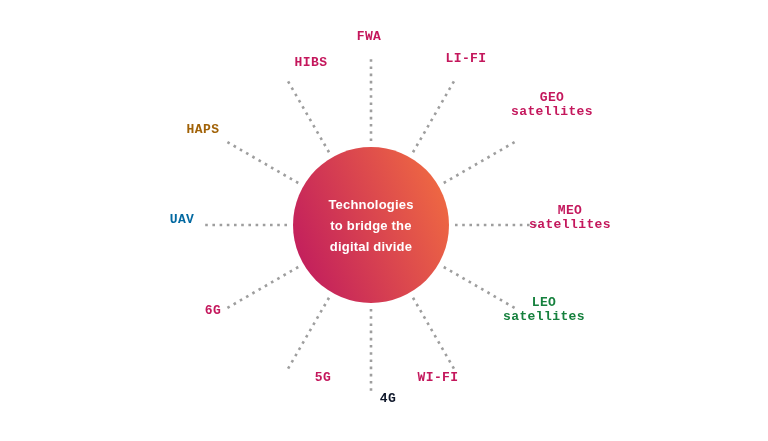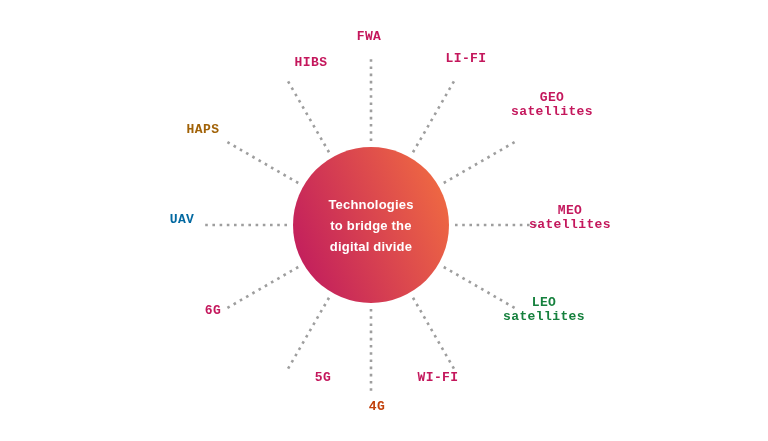--- a/index.html
+++ b/index.html
@@ -72,21 +72,21 @@
   <div id="labels">
       <div class="spoke-label" style="left: 369px; top: 37px; color: rgb(196, 23, 92);">FWA</div>
       <div class="spoke-label" style="left: 466px; top: 59px; color: rgb(196, 23, 92);">LI-FI</div>
       <div class="spoke-label" style="left: 552px; top: 105px; color: rgb(196, 23, 92);">GEO
 satellites</div>
       <div class="spoke-label" style="left: 570px; top: 218px; color: rgb(196, 23, 92);">MEO
 satellites</div>
       <div class="spoke-label" style="left: 544px; top: 310px; color: #15803d;">LEO
 satellites</div>
       <div class="spoke-label" style="left: 438px; top: 378px; color: rgb(196, 23, 92);">WI-FI</div>
-      <div class="spoke-label" style="left: 377px; top: 399px; color: #c2410c; margin-top: 8px;">4G</div>
+      <div class="spoke-label" style="left: 388px; top: 399px; color: #0f172a;">4G</div>
       <div class="spoke-label" style="left: 277px; top: 378px; color: rgb(196, 23, 92); margin-left: 46px;">5G</div>
       <div class="spoke-label" style="left: 213px; top: 311px; color: rgb(196, 23, 92);">6G</div>
       <div class="spoke-label" style="left: 182px; top: 220px; color: #0369a1;">UAV</div>
       <div class="spoke-label" style="left: 203px; top: 130px; color: #a16207;">HAPS</div>
       <div class="spoke-label" style="left: 271px; top: 63px; color: rgb(196, 23, 92); margin-left: 40px;">HIBS</div>
     </div>
 
 </div>
 
 </body></html>

